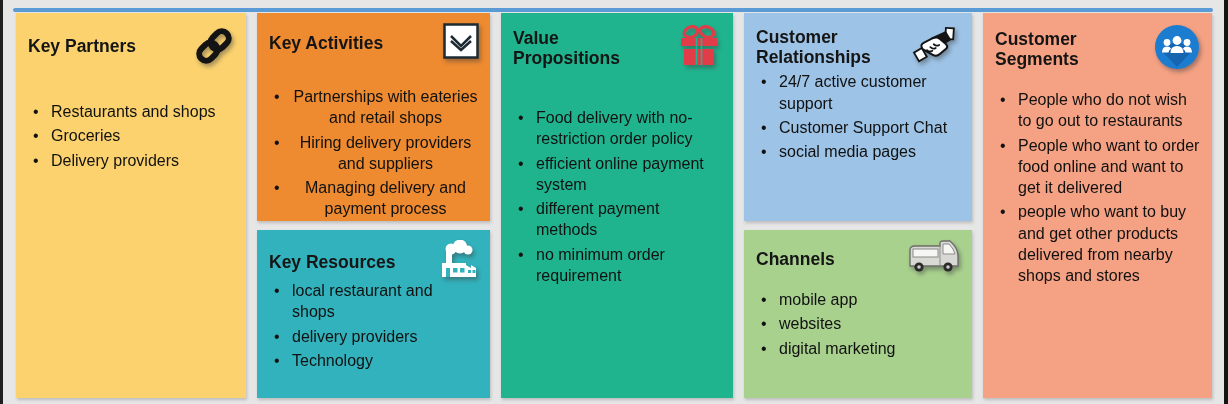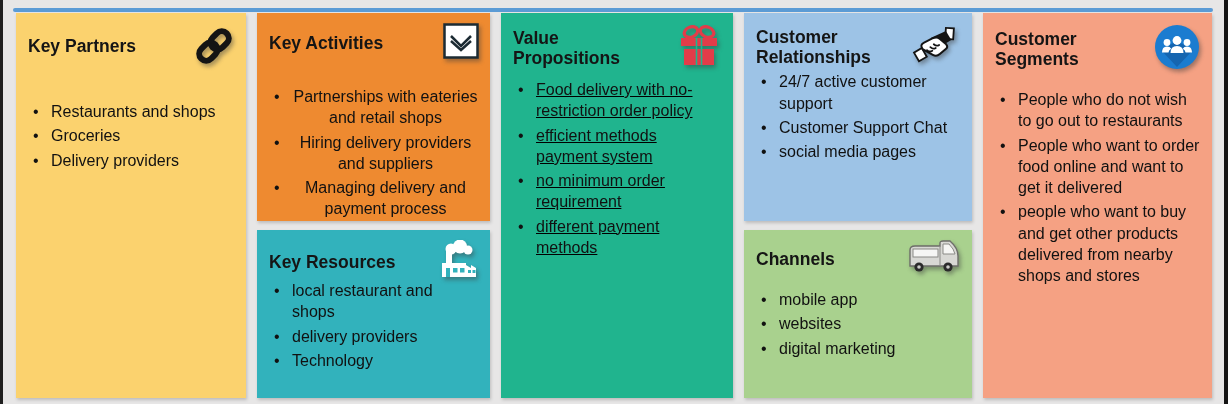--- a/index.html
+++ b/index.html
@@ -87,21 +87,21 @@
   ul.bullets li::before {
     content: "\2022";
     position: absolute;
     left: 5px;
     top: 0;
   }
 
   .mt-kp { margin-top: 36px; }
   .mt-ka { margin-top: 27px; text-align: center; }
   .mt-kr { }
-  .mt-vp { margin-top: 10px; text-decoration: underline; }
+  .mt-vp { margin-top: 38px; }
   .mt-cr { margin-top: 4px; }
   .mt-ch { margin-top: 15px; }
   .mt-cs { margin-top: 18px; }
 </style>
 </head>
 <body>
 
 <div class="stage">
 
   <div class="accent-line" style="background: rgb(91, 155, 213);"></div>
@@ -192,23 +192,23 @@
             </g>
             <g stroke="#20B48E" stroke-width="1.6">
               <line x1="20.5" y1="15" x2="20.5" y2="42"></line>
               <line x1="25.5" y1="15" x2="25.5" y2="42"></line>
             </g>
           </svg>
         </span>
       </header>
       <ul class="bullets mt-vp">
         <li>Food delivery with no-restriction order policy</li>
-        <li>efficient methods payment system</li>
+        <li>efficient online payment system</li>
+        <li>different payment methods</li>
         <li>no minimum order requirement</li>
-        <li>different payment methods</li>
       </ul>
     </section>
 
     <div class="stack">
       <section class="box box-top" style="background: rgb(157, 195, 230);">
         <header>
           <h2 style="max-width:130px">Customer Relationships</h2>
           <span class="icon">
             <svg width="52" height="42" viewBox="0 0 52 42">
               <g transform="rotate(-14 26 21)">

